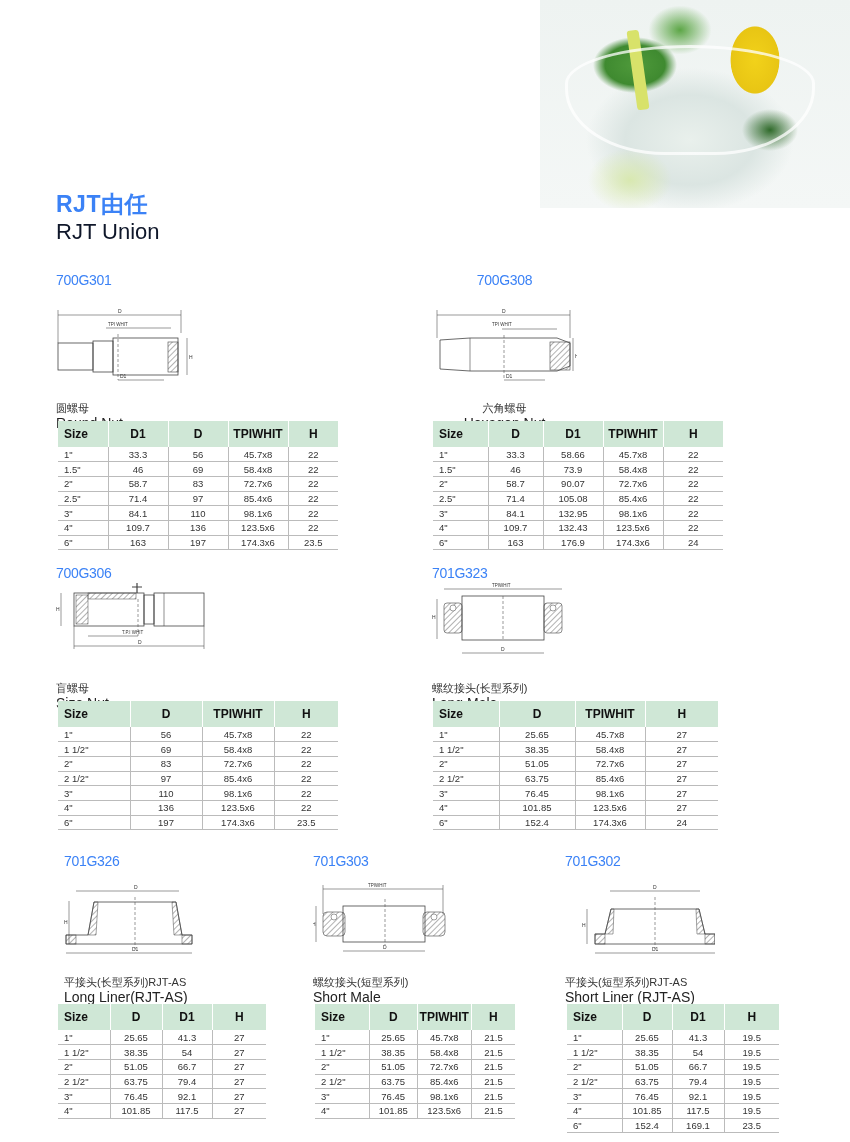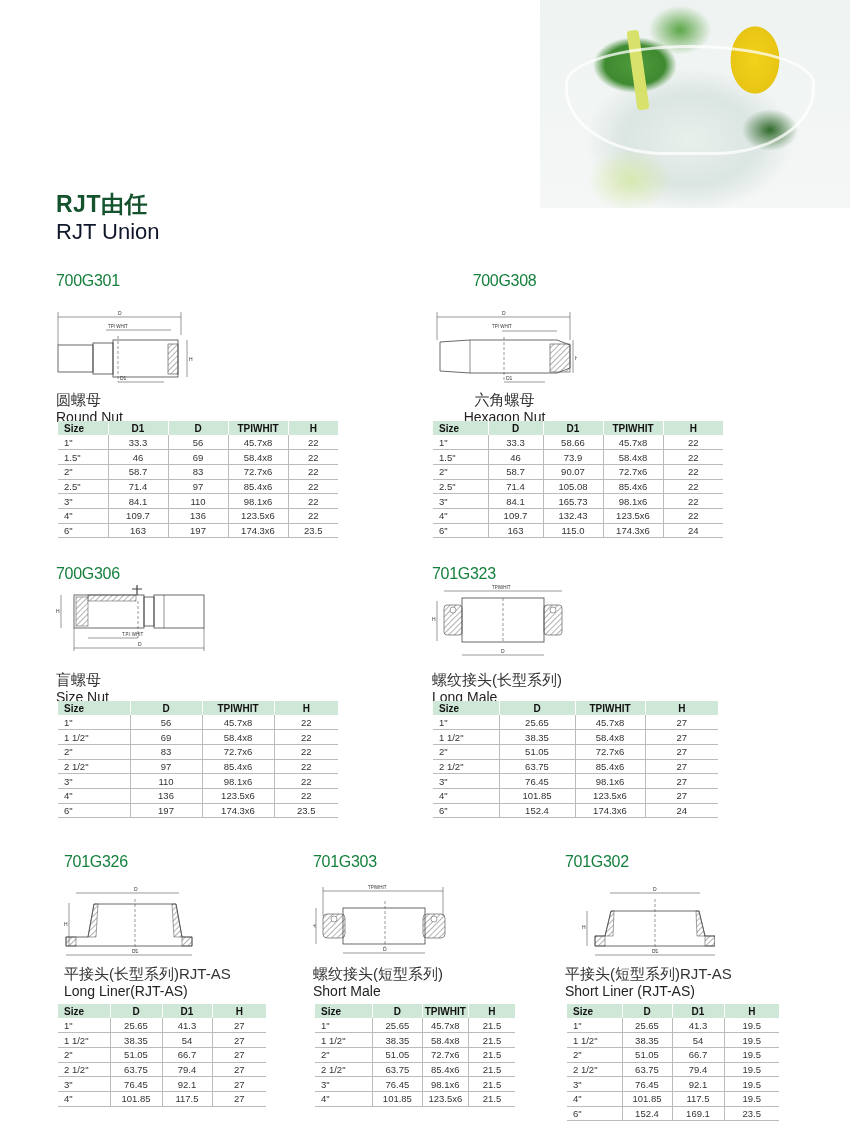--- a/index.html
+++ b/index.html
@@ -14,32 +14,32 @@
       radial-gradient(ellipse 45px 35px at 140px 30px, #5ca646 0%, rgba(92,166,70,0) 70%),
       radial-gradient(ellipse 40px 30px at 230px 130px, #2f6a2a 0%, rgba(47,106,42,0) 70%),
       radial-gradient(ellipse 60px 45px at 90px 180px, #d8e8b0 0%, rgba(216,232,176,0) 70%),
       radial-gradient(ellipse 130px 90px at 150px 140px, #e9f0ec 0%, #dbe5e2 50%, rgba(219,229,226,0) 80%),
       linear-gradient(180deg, #eef3f1 0%, #f4f7f6 100%);
     overflow: hidden;
   }
   .photo .straw { position: absolute; left: 92px; top: 30px; width: 12px; height: 80px; background: #d8e26a; transform: rotate(-8deg); border-radius: 3px; }
   .photo .rim { position: absolute; left: 25px; top: 45px; width: 250px; height: 110px; border: 3px solid rgba(255,255,255,0.75); border-radius: 50% 50% 40% 40% / 35% 35% 60% 60%; }
 
-  .heading-cn { position: absolute; left: 56px; top: 189px; font-size: 23px; font-weight: bold; color: #14532d; letter-spacing: 0.5px; }
+  .heading-cn { position: absolute; left: 56px; top: 189px; font-size: 23px; font-weight: bold; color: #3b82f6; letter-spacing: 0.5px; }
   .heading-en { position: absolute; left: 56px; top: 219px; font-size: 22px; color: #0f172a; }
 
   .section { position: absolute; }
-  .code { font-size: 16px; color: #15803d; letter-spacing: -0.3px; }
+  .code { font-size: 14px; color: #3b82f6; letter-spacing: -0.3px; }
   .diagram { position: relative; }
   .diagram svg { display: block; }
-  .cn-label { font-size: 15px; color: #333; margin-top: 6px; }
+  .cn-label { font-size: 11px; color: #333; margin-top: 18px; }
   .en-label { font-size: 14px; color: #222; line-height: 14px; }
 
   table.spec { border-collapse: collapse; font-size: 9.5px; color: #333; margin-top: 6px; }
-  table.spec th { background: #cfe7d6; color: #111; font-weight: bold; font-size: 10px; height: 14px; border-right: 1px solid #ffffff; text-align: center; padding: 0 2px; }
+  table.spec th { background: #cfe7d6; color: #111; font-weight: bold; font-size: 12px; height: 26px; border-right: 1px solid #ffffff; text-align: center; padding: 0 2px; }
   table.spec th:first-child { text-align: left; padding-left: 6px; }
   table.spec td { height: 14.7px; border-bottom: 1px solid #bbbbbb; border-right: 1px solid #bbbbbb; text-align: center; padding: 0 2px; }
   table.spec td:first-child { text-align: left; padding-left: 6px; }
   table.spec td:last-child, table.spec th:last-child { border-right: none; }
 </style>
 </head>
 <body>
 
 <div class="photo">
   <div class="straw"></div>
@@ -216,35 +216,35 @@
       <tr>
         <td>2.5"</td>
         <td>71.4</td>
         <td>105.08</td>
         <td>85.4x6</td>
         <td>22</td>
       </tr>
       <tr>
         <td>3"</td>
         <td>84.1</td>
-        <td>165.73</td>
+        <td>132.95</td>
         <td>98.1x6</td>
         <td>22</td>
       </tr>
       <tr>
         <td>4"</td>
         <td>109.7</td>
         <td>132.43</td>
         <td>123.5x6</td>
         <td>22</td>
       </tr>
       <tr>
         <td>6"</td>
         <td>163</td>
-        <td>115.0</td>
+        <td>176.9</td>
         <td>174.3x6</td>
         <td>24</td>
       </tr>
     </tbody>
 </table>
 
 <div class="section" style="left:56px; top:565px;">
   <div class="code">700G306</div>
   <div class="diagram">
     <svg width="160" height="82" viewBox="0 0 160 82">

